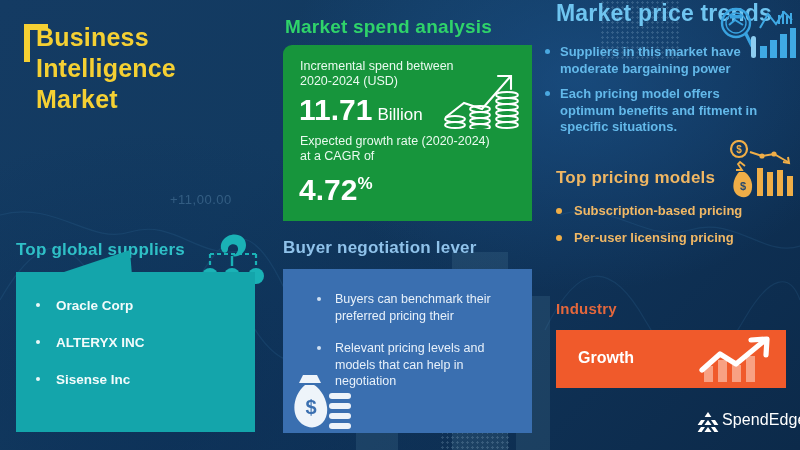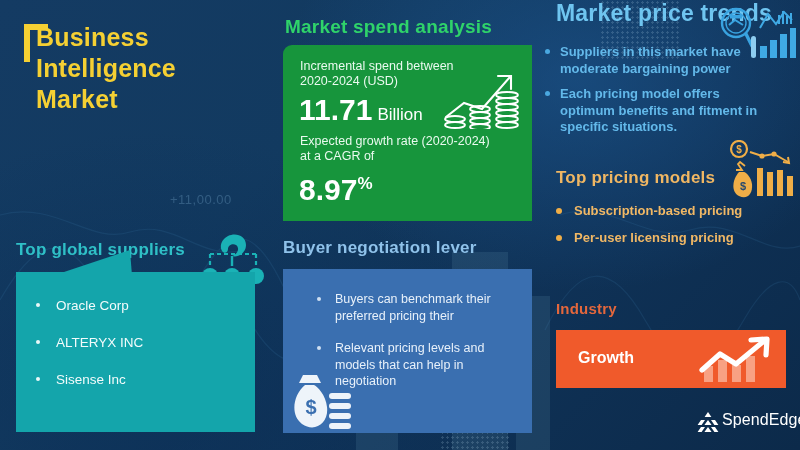--- a/index.html
+++ b/index.html
@@ -79,21 +79,21 @@
     position:absolute;left:22px;top:19px;color:#fff;font-size:16px;font-weight:bold;
   }
   #growth-arrow-icon{position:absolute;right:10px;top:6px;width:78px;height:47px;}
 
   
   #suppliers-head{left:16px;top:240px;font-size:17px;color:#2fc0c7;}
   #suppliers-bubble{
     position:absolute;left:16px;top:272px;width:239px;height:160px;background:#14a5ab;
   }
   #bubble-tail{position:absolute;left:52px;top:250px;width:80px;height:26px;}
-  #suppliers-list{position:absolute;left:16px;top:26px;width:210px;}
+  #suppliers-list{position:absolute;left:16px;top:26px;width:210px;font-weight:bold;}
   .sp-item{position:relative;padding-left:24px;margin-bottom:21px;
     color:#f2fbfb;font-size:13.5px;line-height:16px;}
   .sp-item .dot{position:absolute;left:4px;top:5px;width:4px;height:4px;border-radius:50%;background:#e9f8f8;}
   #globe-icon{position:absolute;left:198px;top:232px;width:72px;height:60px;}
 
   
   #buyer-head{left:283px;top:238px;font-size:17px;color:#8fc2ea;}
   #buyer-panel{
     position:absolute;left:283px;top:269px;width:249px;height:164px;background:#3a6fb0;
   }
@@ -141,21 +141,21 @@
   </div>
 
   <div class="sec-head" id="spend-head">Market spend analysis</div>
   <div id="spend-panel">
     <div class="lbl" id="spend-l1">Incremental spend between 2020-2024 (USD)</div>
     <div id="spend-big1">
       <span>11.71</span><span class="unit">Billion</span>
     </div>
     <div class="lbl" id="spend-l2">Expected growth rate (2020-2024) at a CAGR of</div>
     <div id="spend-big2">
-      <span>8.97</span><span class="pct">%</span>
+      <span>4.72</span><span class="pct">%</span>
     </div>
     <svg id="coins-icon" viewBox="0 0 78 62">
       <g stroke="#ffffff" stroke-width="2.1" fill="none" stroke-linecap="round">
         <path d="M4,50 L22,36 L40,42 L68,10"></path>
         <path d="M56,9 L69,9 L69,22"></path>
       </g>
       <g fill="none" stroke="#ffffff" stroke-width="1.8">
         <ellipse cx="13" cy="52" rx="10" ry="3"></ellipse>
           <ellipse cx="13" cy="58" rx="10" ry="3"></ellipse>
         <ellipse cx="38" cy="42" rx="10" ry="3"></ellipse>

